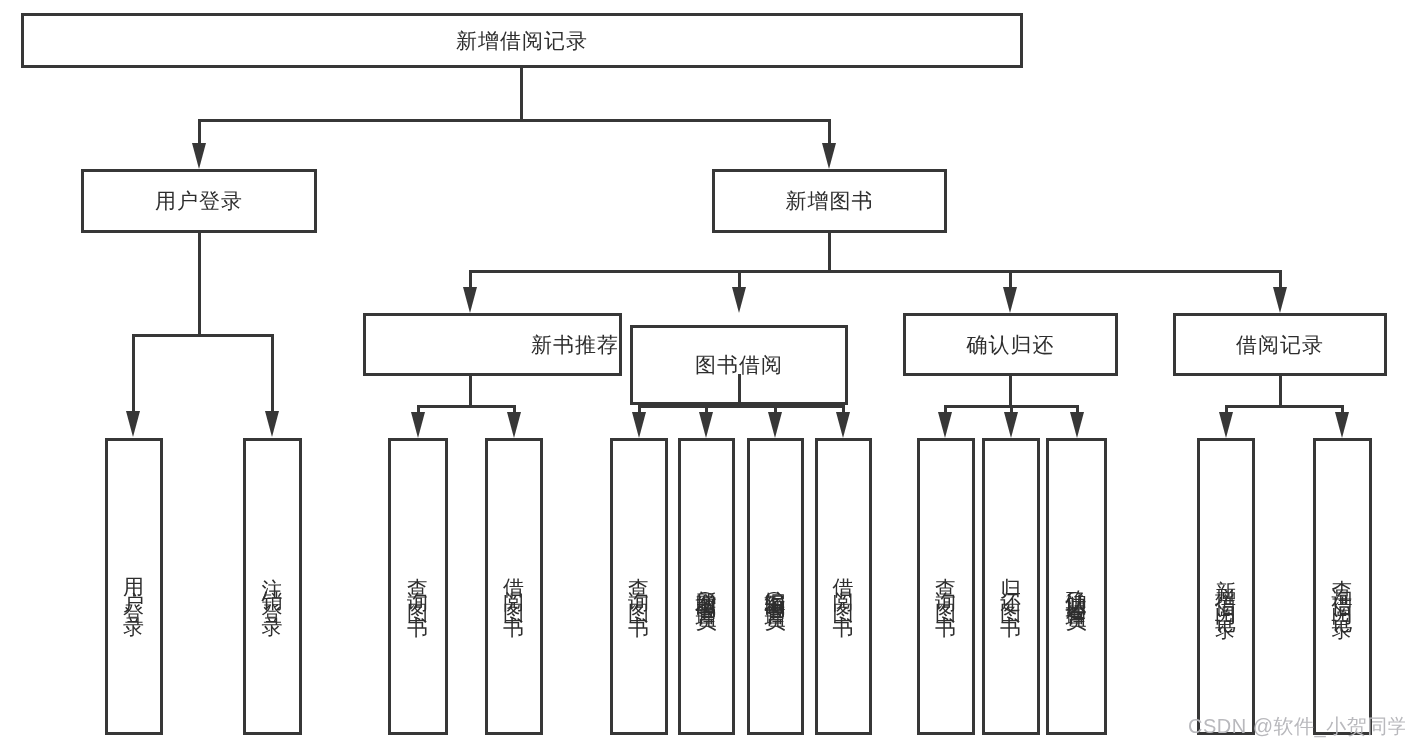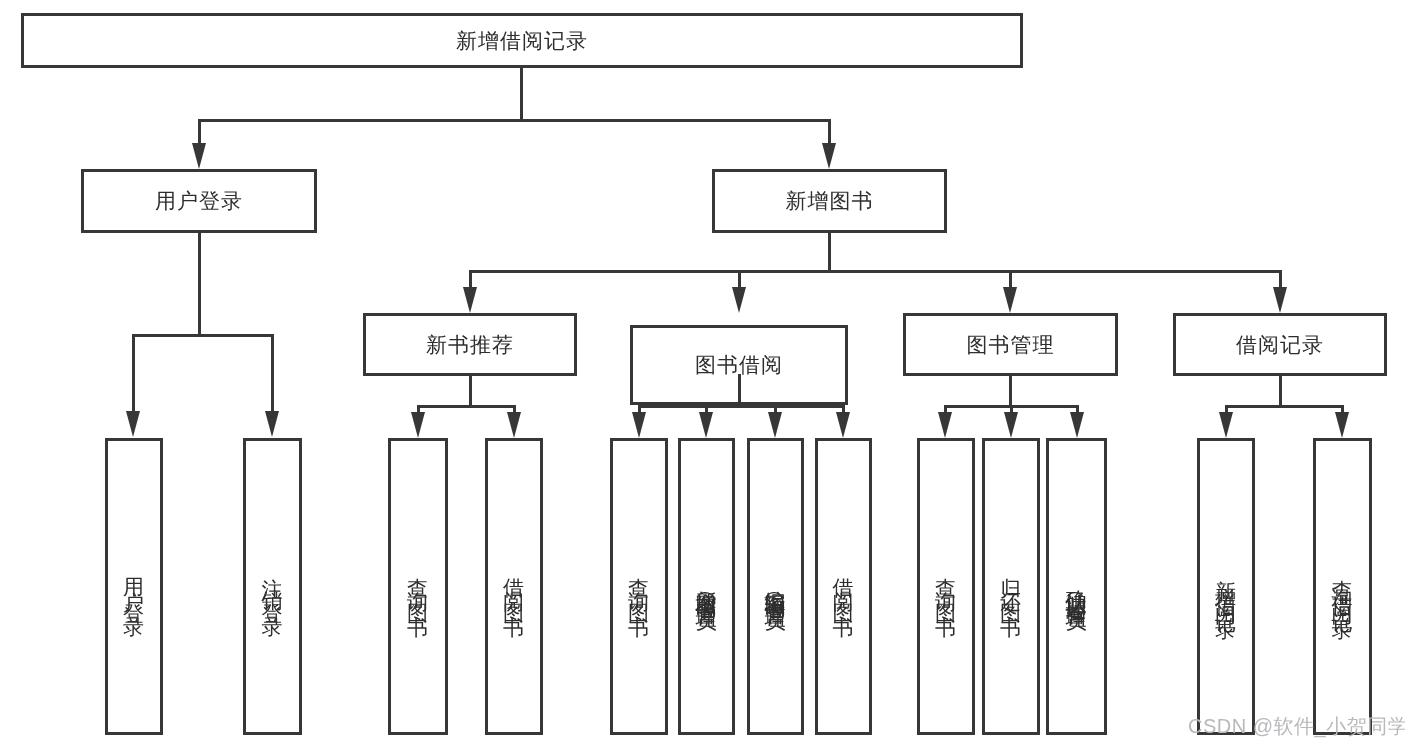--- a/index.html
+++ b/index.html
@@ -91,28 +91,28 @@
   <div class="hl" style="left:469px;top:270px;width:813px;"></div>
   <div class="vl" style="left:469px;top:270px;height:20px;"></div>
   <div class="ar" style="left:463px;top:287px;"></div>
   <div class="vl" style="left:738px;top:270px;height:20px;"></div>
   <div class="ar" style="left:732px;top:287px;"></div>
   <div class="vl" style="left:1009px;top:270px;height:20px;"></div>
   <div class="ar" style="left:1003px;top:287px;"></div>
   <div class="vl" style="left:1279px;top:270px;height:20px;"></div>
   <div class="ar" style="left:1273px;top:287px;"></div>
 
-  <div class="box hbox" style="left:363px;top:313px;width:214px;height:63px;">
+  <div class="box hbox" style="left:363px;top:313px;width:259px;height:63px;justify-content:flex-end;">
     <span>新书推荐</span>
   </div>
   <div class="box hbox" style="left:630px;top:313px;width:218px;height:80px;margin-top:12px;">
     <span>图书借阅</span>
   </div>
   <div class="box hbox" style="left:903px;top:313px;width:215px;height:63px;">
-    <span>图书管理</span>
+    <span>确认归还</span>
   </div>
   <div class="box hbox" style="left:1173px;top:313px;width:214px;height:63px;">
     <span>借阅记录</span>
   </div>
 
   <div class="vl" style="left:469px;top:374px;height:34px;"></div>
   <div class="hl" style="left:417px;top:405px;width:99px;"></div>
   <div class="vl" style="left:417px;top:405px;height:10px;"></div>
   <div class="ar" style="left:411px;top:412px;"></div>
   <div class="vl" style="left:513px;top:405px;height:10px;"></div>

